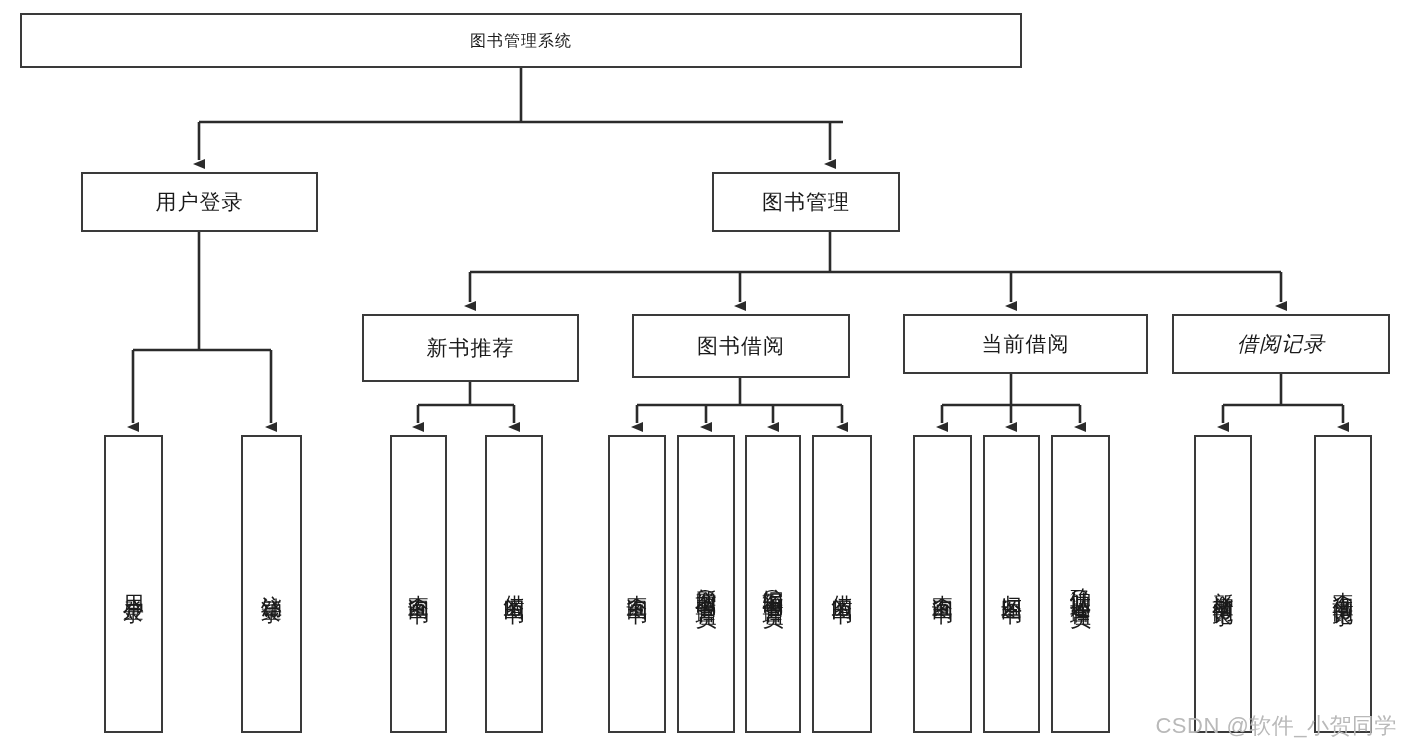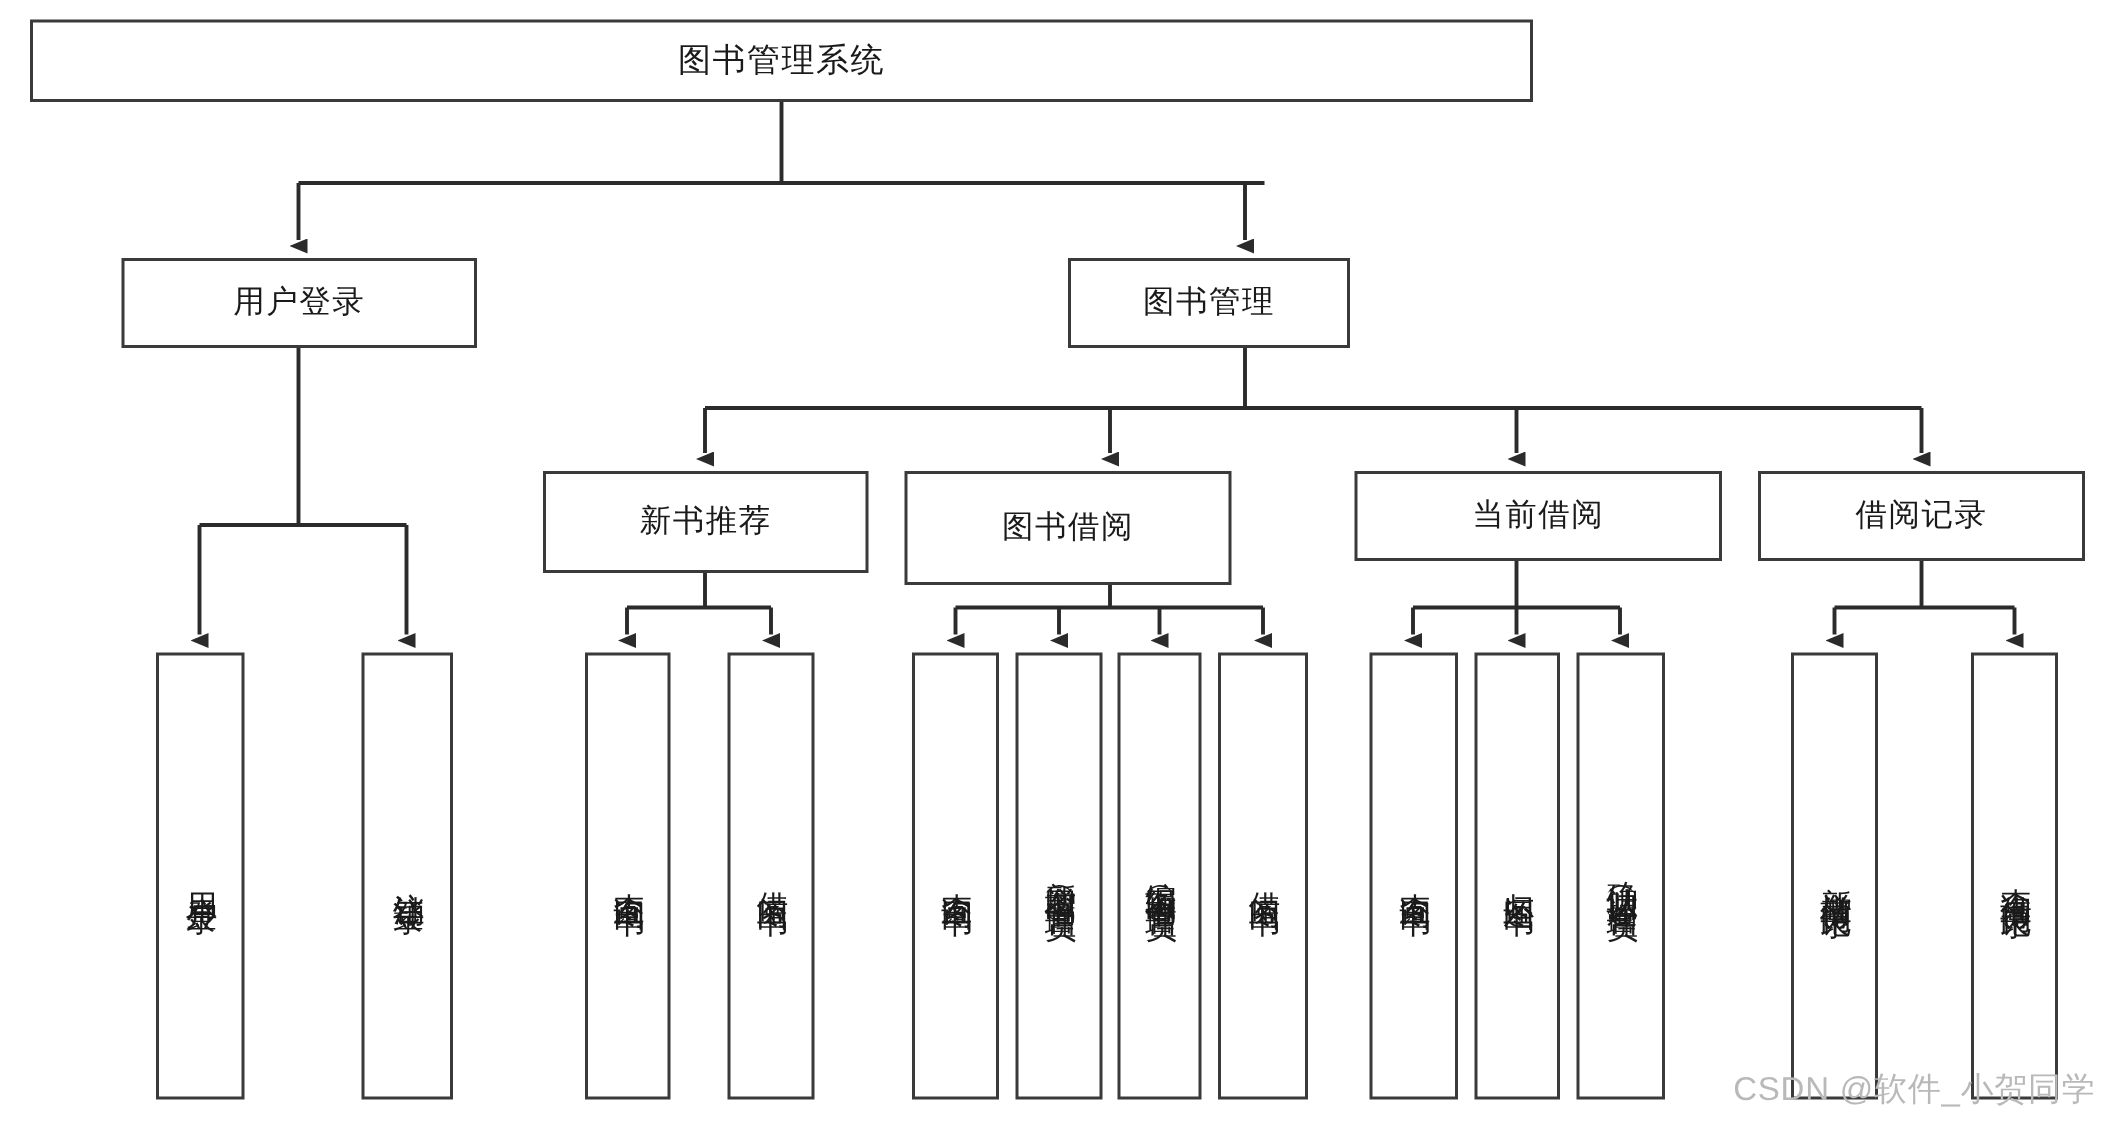--- a/index.html
+++ b/index.html
@@ -35,21 +35,21 @@
     justify-content: center;
     color: #1a1a1a;
     text-align: center;
   }
   .node.h {
     font-size: 21px;
     letter-spacing: 1px;
     line-height: 1.2;
   }
   .node.root {
-    font-size: 22px;
+    font-size: 16px;
   }
   .node.v {
     font-size: 21px;
     letter-spacing: 2px;
   }
   .node.v .vtext {
     writing-mode: vertical-rl;
     text-orientation: upright;
     line-height: 1.05;
     letter-spacing: 3px;
@@ -121,23 +121,23 @@
       <path d="M1343,405 L1343,423" marker-end="url(#arrow)"></path>
     </g>
   </svg>
 
   <div class="node h root" style="left:20px; top:13px; width:1002px; height:55px;">图书管理系统</div>
 
   <div class="node h" style="left:81px; top:172px; width:237px; height:60px;">用户登录</div>
   <div class="node h" style="left:712px; top:172px; width:188px; height:60px;">图书管理</div>
 
   <div class="node h" style="left:362px; top:314px; width:217px; height:68px;">新书推荐</div>
-  <div class="node h" style="left:603px; top:314px; width:218px; height:76px;">图书借阅</div>
+  <div class="node h" style="left:632px; top:314px; width:218px; height:64px;">图书借阅</div>
   <div class="node h" style="left:903px; top:314px; width:245px; height:60px;">当前借阅</div>
-  <div class="node h" style="left:1172px; top:314px; width:218px; height:60px;">借阅记录</div>
+  <div class="node h" style="left:1172px; top:314px; width:218px; height:60px;font-style:italic;">借阅记录</div>
 
   <div class="node v" style="left:104px; top:435px; width:59px; height:298px;">
     <span class="vtext">用户登录</span>
   </div>
   <div class="node v" style="left:241px; top:435px; width:61px; height:298px;">
     <span class="vtext">注销登录</span>
   </div>
 
   <div class="node v" style="left:390px; top:435px; width:57px; height:298px;">
     <span class="vtext">查询图书</span>

